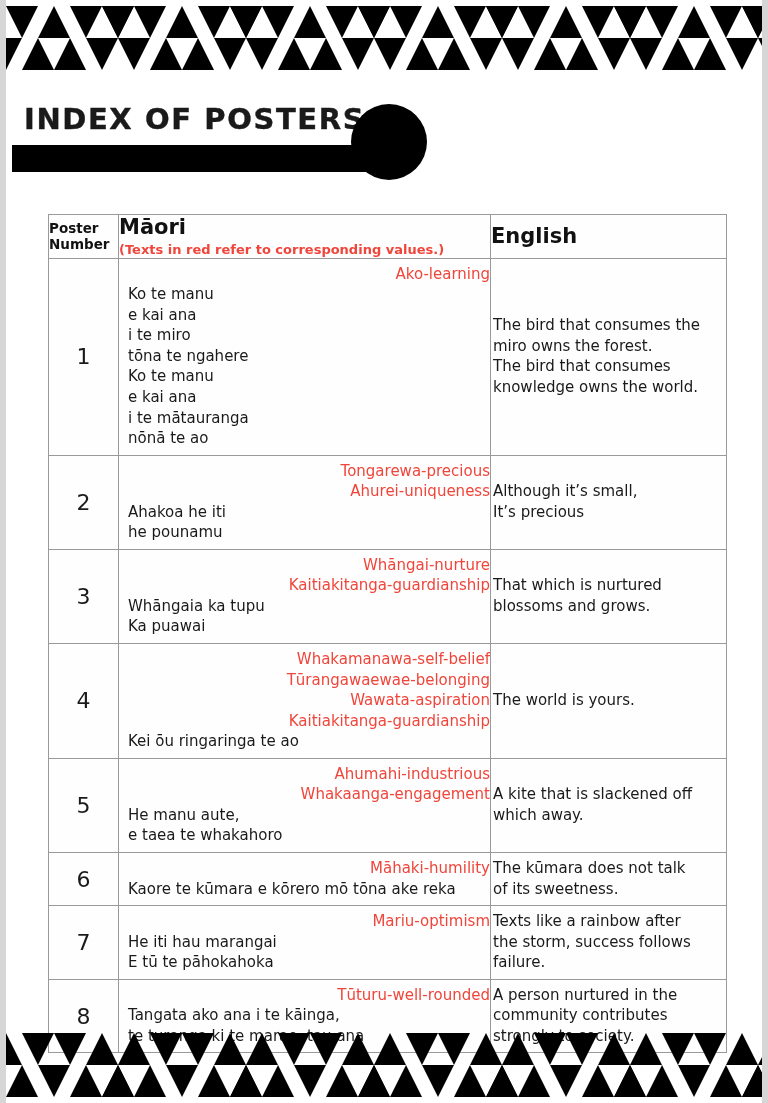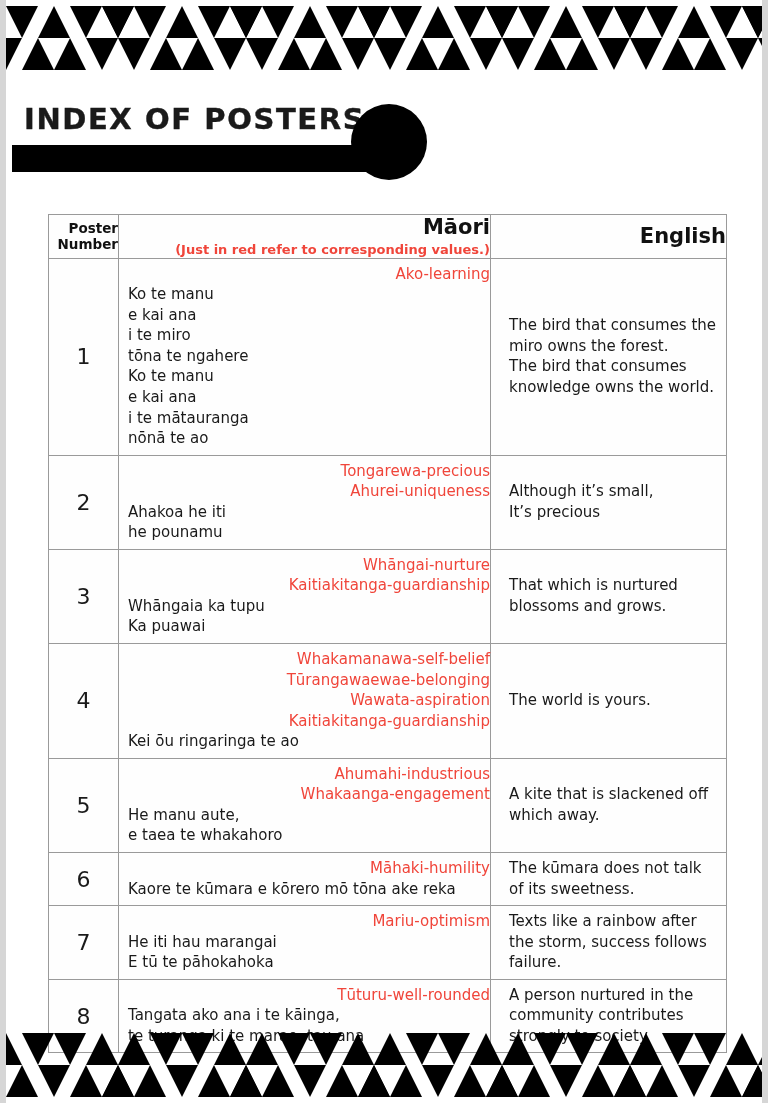--- a/index.html
+++ b/index.html
@@ -84,21 +84,21 @@
     vertical-align: middle;
     padding: 0;
     background: #fefefe;
   }
   .col-num   { width: 70px; }
   .col-maori { width: 372px; }
   .col-eng   { width: 236px; }
 
   thead th {
     padding: 7px 4px 8px 4px;
-    text-align: right;
+    text-align: left;
   }
   .hdr-num {
     font-size: 13.5px;
     font-weight: 700;
     line-height: 1.2;
     color: #111;
   }
   .hdr-main {
     font-size: 21px;
     font-weight: 600;
@@ -119,21 +119,21 @@
     font-size: 22px;
     color: #1a1a1a;
     font-weight: 400;
   }
   td.cell-maori, td.cell-eng {
     padding: 5px 0 6px 9px;
     font-size: 15px;
     line-height: 1.37;
     color: #1a1a1a;
   }
-  td.cell-eng { padding-left: 18px; padding-right: 6px; }
+  td.cell-eng { padding-left: 2px; padding-right: 6px; }
   .ln { display: block; white-space: pre; }
   .ln.red { color: #f0453a; text-align: right; }
 </style>
 </head>
 <body>
 
 <div class="page">
 
   <div class="border-strip top">
     <svg width="768" height="72" viewBox="0 0 768 72" xmlns="http://www.w3.org/2000/svg">
@@ -181,21 +181,21 @@
     <thead>
       <tr>
         <th>
           <div class="hdr-num">
             <span>Poster</span><br>
             <span>Number</span>
           </div>
         </th>
         <th>
           <div class="hdr-main">Māori</div>
-          <span class="hdr-sub">(Just in red refer to corresponding values.)</span>
+          <span class="hdr-sub">(Texts in red refer to corresponding values.)</span>
         </th>
         <th>
           <div class="hdr-main">English</div>
         </th>
       </tr>
     </thead>
     <tbody id="table-body">
         <tr>
           <td class="cell-num">1</td>
           <td class="cell-maori">

